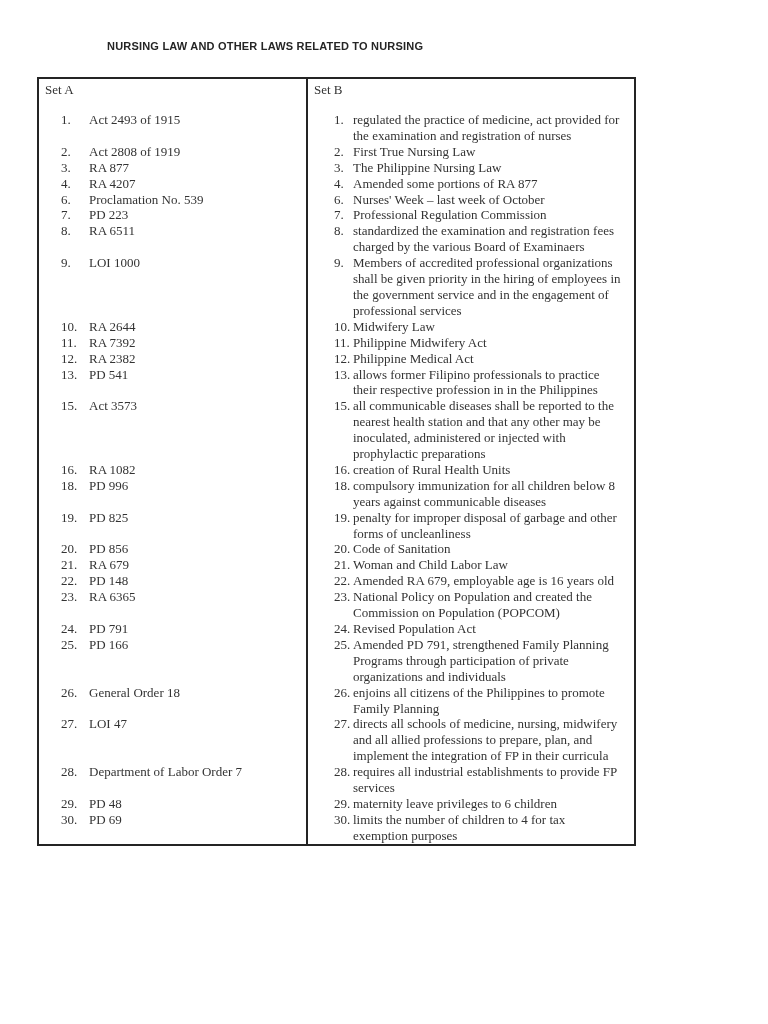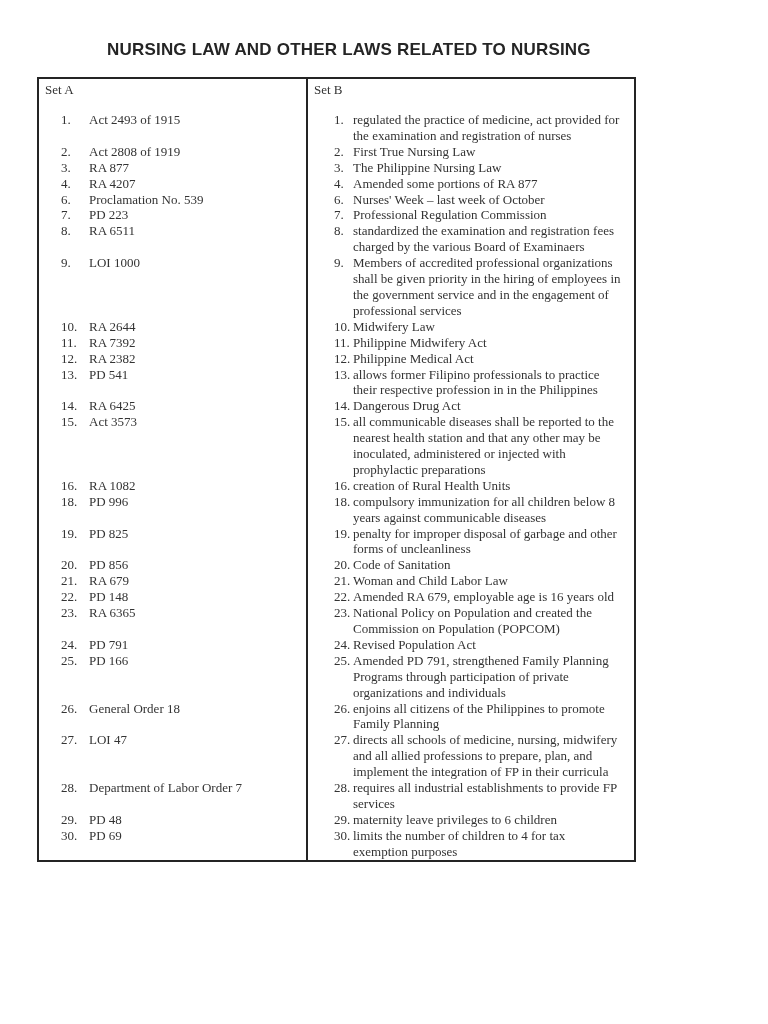--- a/index.html
+++ b/index.html
@@ -7,21 +7,21 @@
     width: 768px; height: 1024px;
     background: #ffffff;
     font-family: "Liberation Sans", "DejaVu Sans", sans-serif;
     color: #333333;
     position: relative;
     overflow: hidden;
   }
   .doc-title {
     position: absolute;
     left: 107px; top: 40px;
-    font-size: 17px;
+    font-size: 11px;
     font-weight: bold;
     letter-spacing: 0.2px;
     color: #252525;
     white-space: nowrap;
   }
   table.match {
     position: absolute;
     left: 37px; top: 77px;
     width: 597px;
     border-collapse: collapse;
@@ -166,28 +166,20 @@
 
   <tr>
     <td class="cell-a">
       <div class="item-a"><span class="num">13.</span><span class="txt">PD 541</span></div>
     </td>
     <td class="cell-b">
       <div class="item-b"><span class="num">13.</span><span class="txt">allows former Filipino professionals to practice their respective profession in in the Philippines</span></div>
     </td>
   </tr>
 
-  <tr>
-    <td class="cell-a">
-      <div class="item-a"><span class="num">14.</span><span class="txt">RA 6425</span></div>
-    </td>
-    <td class="cell-b">
-      <div class="item-b"><span class="num">14.</span><span class="txt">Dangerous Drug Act</span></div>
-    </td>
-  </tr>
 
   <tr>
     <td class="cell-a">
       <div class="item-a"><span class="num">15.</span><span class="txt">Act 3573</span></div>
     </td>
     <td class="cell-b">
       <div class="item-b"><span class="num">15.</span><span class="txt">all communicable diseases shall be reported to the nearest health station and that any other may be inoculated, administered or injected with prophylactic preparations</span></div>
     </td>
   </tr>
 

